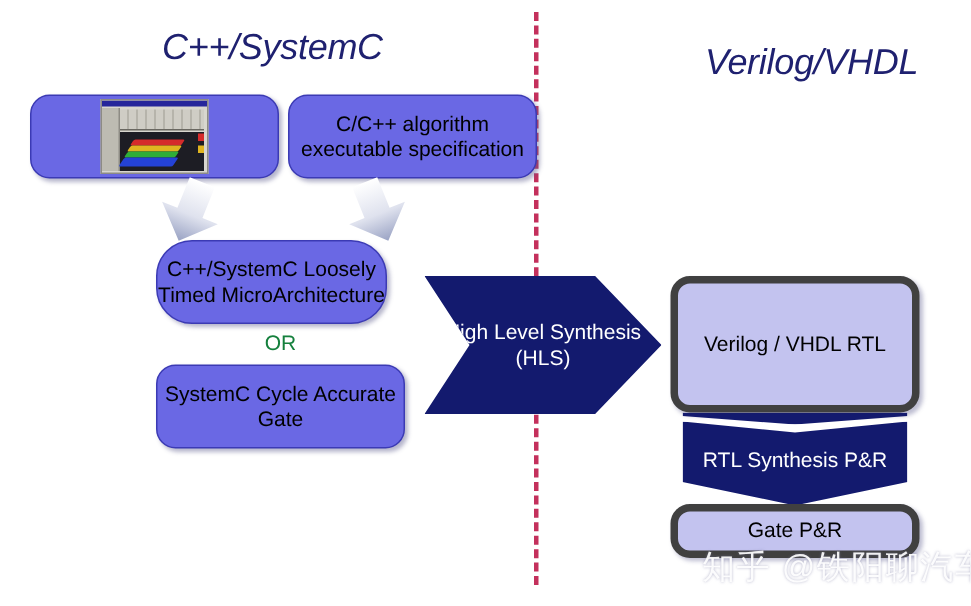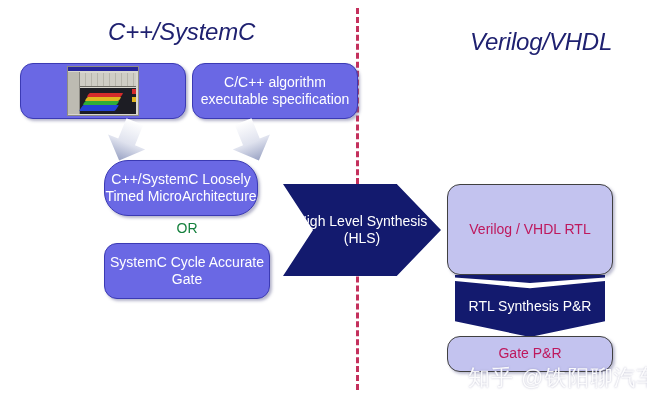--- a/index.html
+++ b/index.html
@@ -53,28 +53,28 @@
     border-radius: 13px;
     display: flex;
     align-items: center;
     justify-content: center;
     text-align: center;
     line-height: 1.22;
   }
   .box-blue {
     background: #6a68e4;
     border: 1px solid #3b3ab4;
-    color: #ffffff;
+    color: #000000;
     font-size: 14px;
     box-shadow: 2px 2px 3px rgba(90,90,140,0.45);
   }
   .box-lav {
     background: #c3c3ef;
-    border: 1px solid #404040;
-    color: #be185d;
+    border: 5px solid #404040;
+    color: #000000;
     font-size: 14px;
     box-shadow: 2px 2px 3px rgba(90,90,140,0.4);
   }
 
   #box-waveform      { left: 20px;  top: 63px;  width: 166px; height: 56px; }
   #box-spec          { left: 192px; top: 63px; width: 166px; height: 56px; }
   #box-microarch     { left: 104px; top: 160px; width: 154px; height: 56px; border-radius: 24px; }
   #box-cycle         { left: 104px; top: 243px; width: 166px; height: 56px; }
   #box-rtl           { left: 447px; top: 184px; width: 166px; height: 91px; }
   #box-gate          { left: 447px; top: 336px; width: 166px; height: 36px; }

